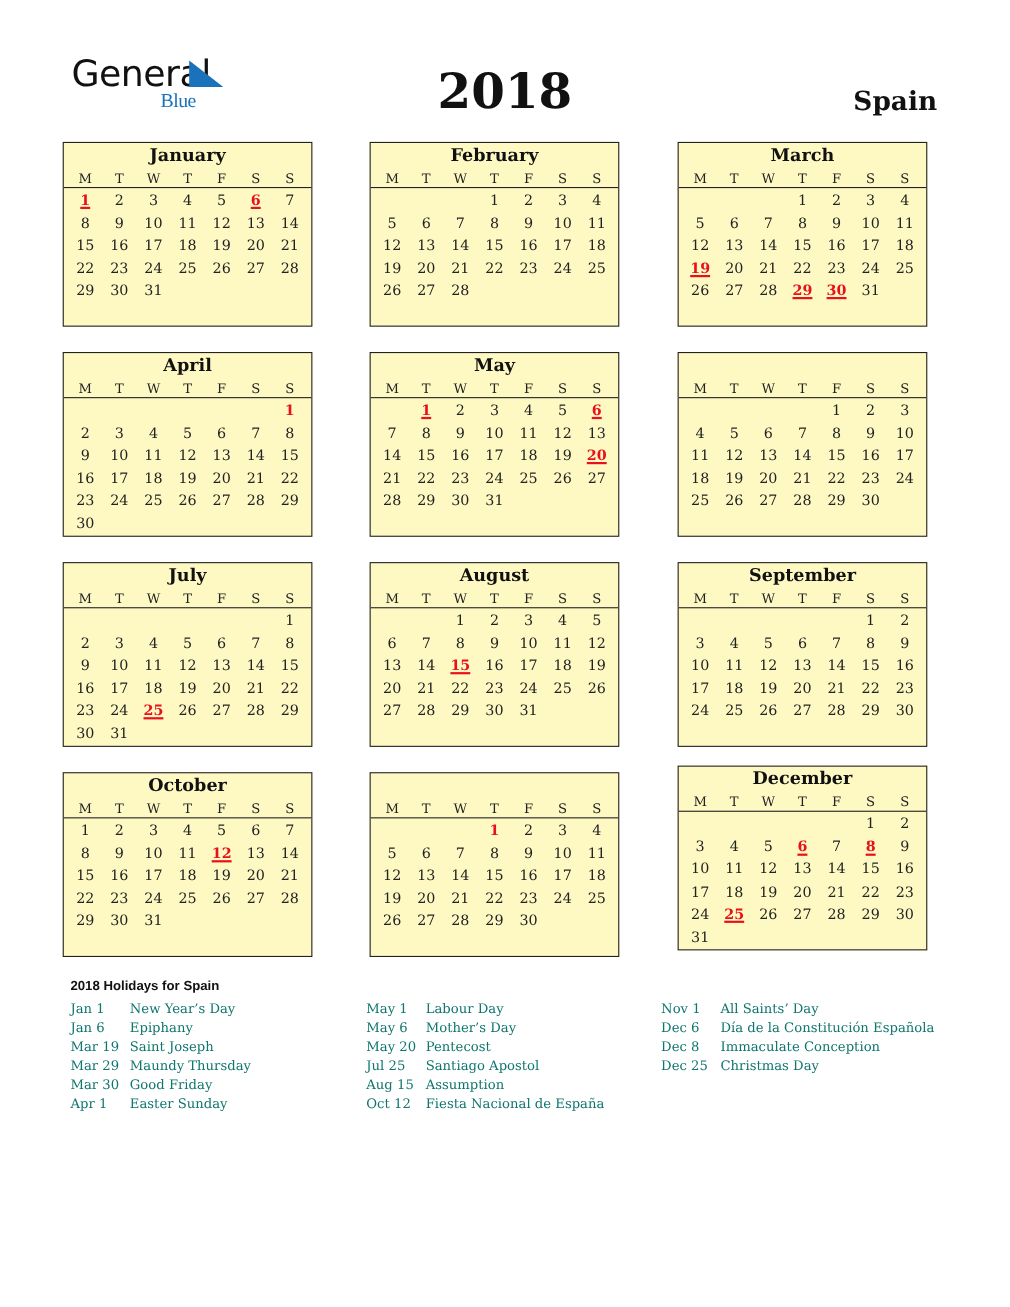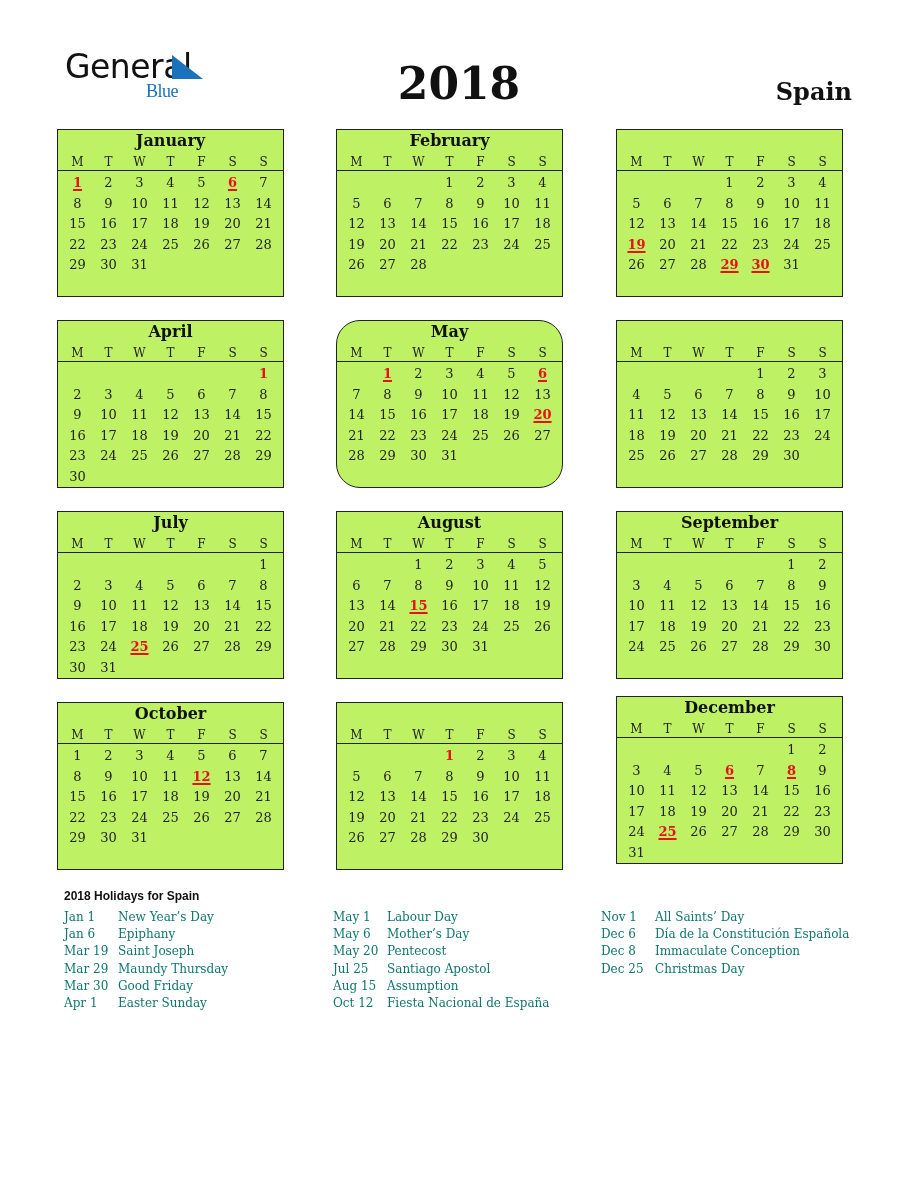--- a/index.html
+++ b/index.html
@@ -10,21 +10,21 @@
   }
   .logo { position: absolute; left: 65px; top: 52px; width: 150px; height: 56px; }
   .logo .gen { position: absolute; left: 0; top: 0; font-family: "DejaVu Sans", "Liberation Sans", sans-serif; font-size: 33px; color: #111; letter-spacing: -0.5px; line-height: 30px; }
   .logo .blue { position: absolute; left: 81px; top: 24px; font-family: Liberation Serif, serif; font-size: 18px; color: #1a72bb; letter-spacing: -0.5px; line-height: 30px; }
   .logo .tri { position: absolute; left: 107px; top: 3px; width: 0; height: 0; border-left: 0 solid transparent; border-bottom: 24px solid #1a72bb; border-right: 31px solid transparent; }
 
   .year { position: absolute; left: 0; width: 918px; top: 56px; text-align: center; font-family: "DejaVu Serif", "Liberation Serif", serif; font-weight: bold; font-size: 44px; color: #111; line-height: 56px; }
   .country { position: absolute; right: 66px; top: 76px; font-family: "DejaVu Serif", "Liberation Serif", serif; font-weight: bold; font-size: 24px; color: #111; line-height: 32px; }
 
   .month {
-    position: absolute; width: 227px; height: 168px; border: 1.5px solid #222; background: #bef264;
+    position: absolute; width: 227px; height: 168px; border: 1.5px solid #222; background: #fef9c3;
   }
   .month .mname { position: absolute; left: 0; right: 0; top: 1px; text-align: center; font-weight: bold; font-size: 16px; line-height: 20px; color: #111; }
   .month .dow { position: absolute; left: 0; right: 0; top: 23px; height: 18px; display: grid; grid-template-columns: repeat(7, 1fr); padding: 0 4px; border-bottom: 1.5px solid #222; }
   .month .dow span { text-align: center; font-size: 12px; line-height: 18px; color: #222; }
   .month .days { position: absolute; left: 0; right: 0; top: 43px; display: grid; grid-template-columns: repeat(7, 1fr); grid-auto-rows: 20.6px; padding: 0 4px; }
   .month .days span { text-align: center; font-size: 13px; line-height: 20.6px; color: #222; }
   .month .days span.hol { color: #e8101a; font-weight: bold; text-decoration: underline; text-decoration-thickness: 2px; text-underline-offset: 2px; }
   .month .days span.hol-nu { color: #e8101a; font-weight: bold; }
 
   .hol-title { position: absolute; left: 64px; top: 886px; font-family: Liberation Sans, sans-serif; font-weight: bold; font-size: 12px; color: #111; line-height: 20px; }
@@ -130,20 +130,21 @@
         <span>22</span>
         <span>23</span>
         <span>24</span>
         <span>25</span>
         <span>26</span>
         <span>27</span>
         <span>28</span>
       </div>
     </div>
     <div class="month" style="left: 616px; top: 129px;">
+      <div class="mname">March</div>
       <div class="dow">
         <span>M</span>
         <span>T</span>
         <span>W</span>
         <span>T</span>
         <span>F</span>
         <span>S</span>
         <span>S</span>
       </div>
       <div class="days">
@@ -226,21 +227,21 @@
         <span>23</span>
         <span>24</span>
         <span>25</span>
         <span>26</span>
         <span>27</span>
         <span>28</span>
         <span>29</span>
         <span>30</span>
       </div>
     </div>
-    <div class="month" style="left: 336px; top: 320px; border-radius: 24px;">
+    <div class="month" style="left: 336px; top: 320px;">
       <div class="mname">May</div>
       <div class="dow">
         <span>M</span>
         <span>T</span>
         <span>W</span>
         <span>T</span>
         <span>F</span>
         <span>S</span>
         <span>S</span>
       </div>

